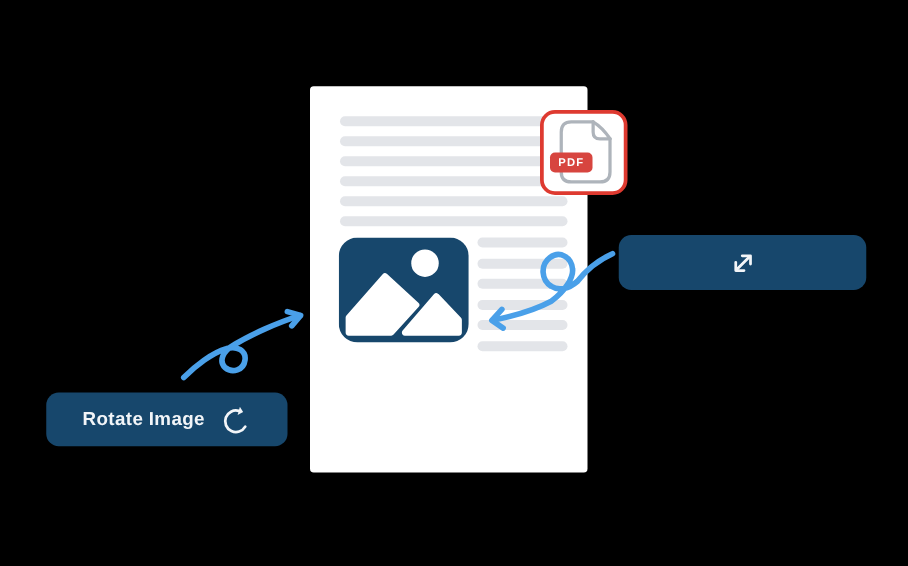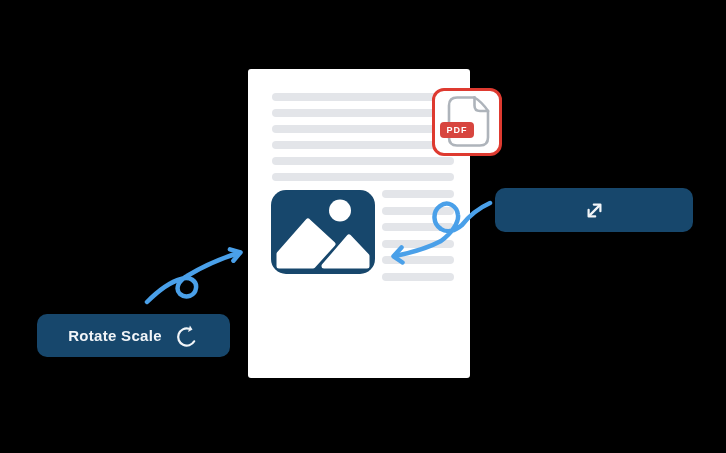--- a/index.html
+++ b/index.html
@@ -101,21 +101,21 @@
 
   <button class="pill scale">
     <svg width="21" height="21" viewBox="0 0 21 21">
       <path d="M5.4,15.6 L15.6,5.4" fill="none" stroke="#F2F5F8" stroke-width="2.2" stroke-linecap="round"></path>
       <polyline points="9.8,4.6 16.4,4.6 16.4,11.2" fill="none" stroke="#F2F5F8" stroke-width="2.2" stroke-linecap="round" stroke-linejoin="round"></polyline>
       <polyline points="4.6,9.8 4.6,16.4 11.2,16.4" fill="none" stroke="#F2F5F8" stroke-width="2.2" stroke-linecap="round" stroke-linejoin="round"></polyline>
     </svg>
   </button>
 
   <button class="pill rotate">
-    <span>Rotate Scale</span>
+    <span>Rotate Image</span>
     <svg width="24" height="24" viewBox="0 0 24 24">
       <path d="M14,4.7 A8.6,8.6 0 1 0 19.2,17.3" fill="none" stroke="#F2F5F8" stroke-width="2.2" stroke-linecap="round"></path>
       <polygon points="17.5,5.6 13.1,8.0 14.9,1.4" fill="#F2F5F8"></polygon>
     </svg>
   </button>
 
   <svg class="arrows" width="726" height="453" viewBox="0 0 726 453">
     <g>
       <path d="M147,302
                C156,293 170,282 181,279

